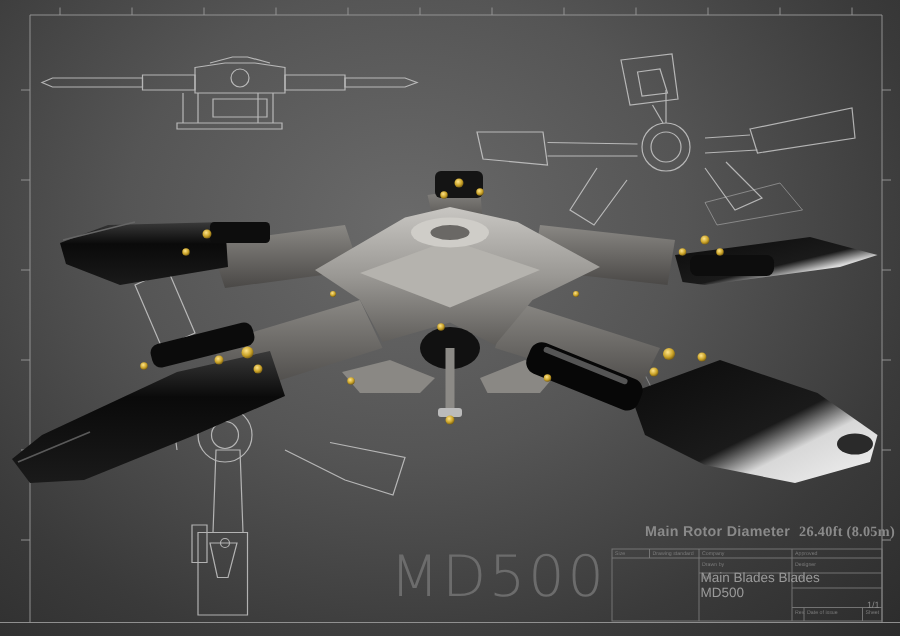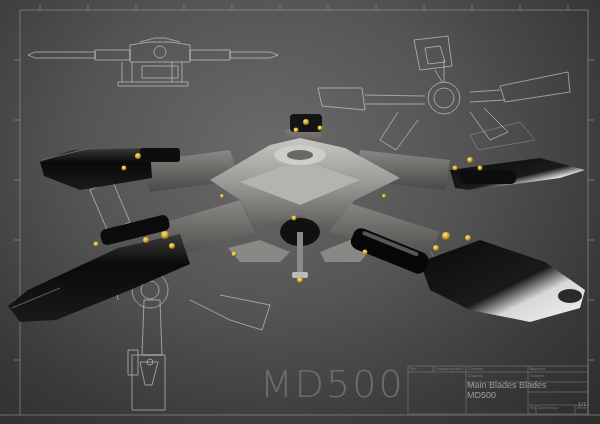--- a/index.html
+++ b/index.html
@@ -226,20 +226,23 @@
       <line x1="466" y1="382" x2="588" y2="382"></line>
       <line x1="528" y1="392" x2="588" y2="392"></line>
       <line x1="528" y1="405" x2="588" y2="405"></line>
       <line x1="536" y1="405" x2="536" y2="414"></line>
       <line x1="575" y1="405" x2="575" y2="414"></line>
     </g>
   </svg>
 
   <div class="logo">MD500</div>
 
+  <div class="title-text">
+    <span>Main Rotor Diameter</span><span class="dim">26.40ft (8.05m)</span>
+  </div>
 
   <span class="tb-label" style="left:410px;top:367px;">Size</span>
   <span class="tb-label" style="left:435px;top:367px;">Drawing standard</span>
   <span class="tb-label" style="left:468px;top:367px;">Company</span>
   <span class="tb-label" style="left:530px;top:367px;">Approved</span>
   <span class="tb-label" style="left:468px;top:374px;">Drawn by</span>
   <span class="tb-label" style="left:530px;top:374px;">Designer</span>
   <span class="tb-label" style="left:468px;top:383px;">Title</span>
   <span class="tb-label" style="left:530px;top:383px;">Title</span>
   <span class="tb-label" style="left:530px;top:406px;">Rev.</span>

